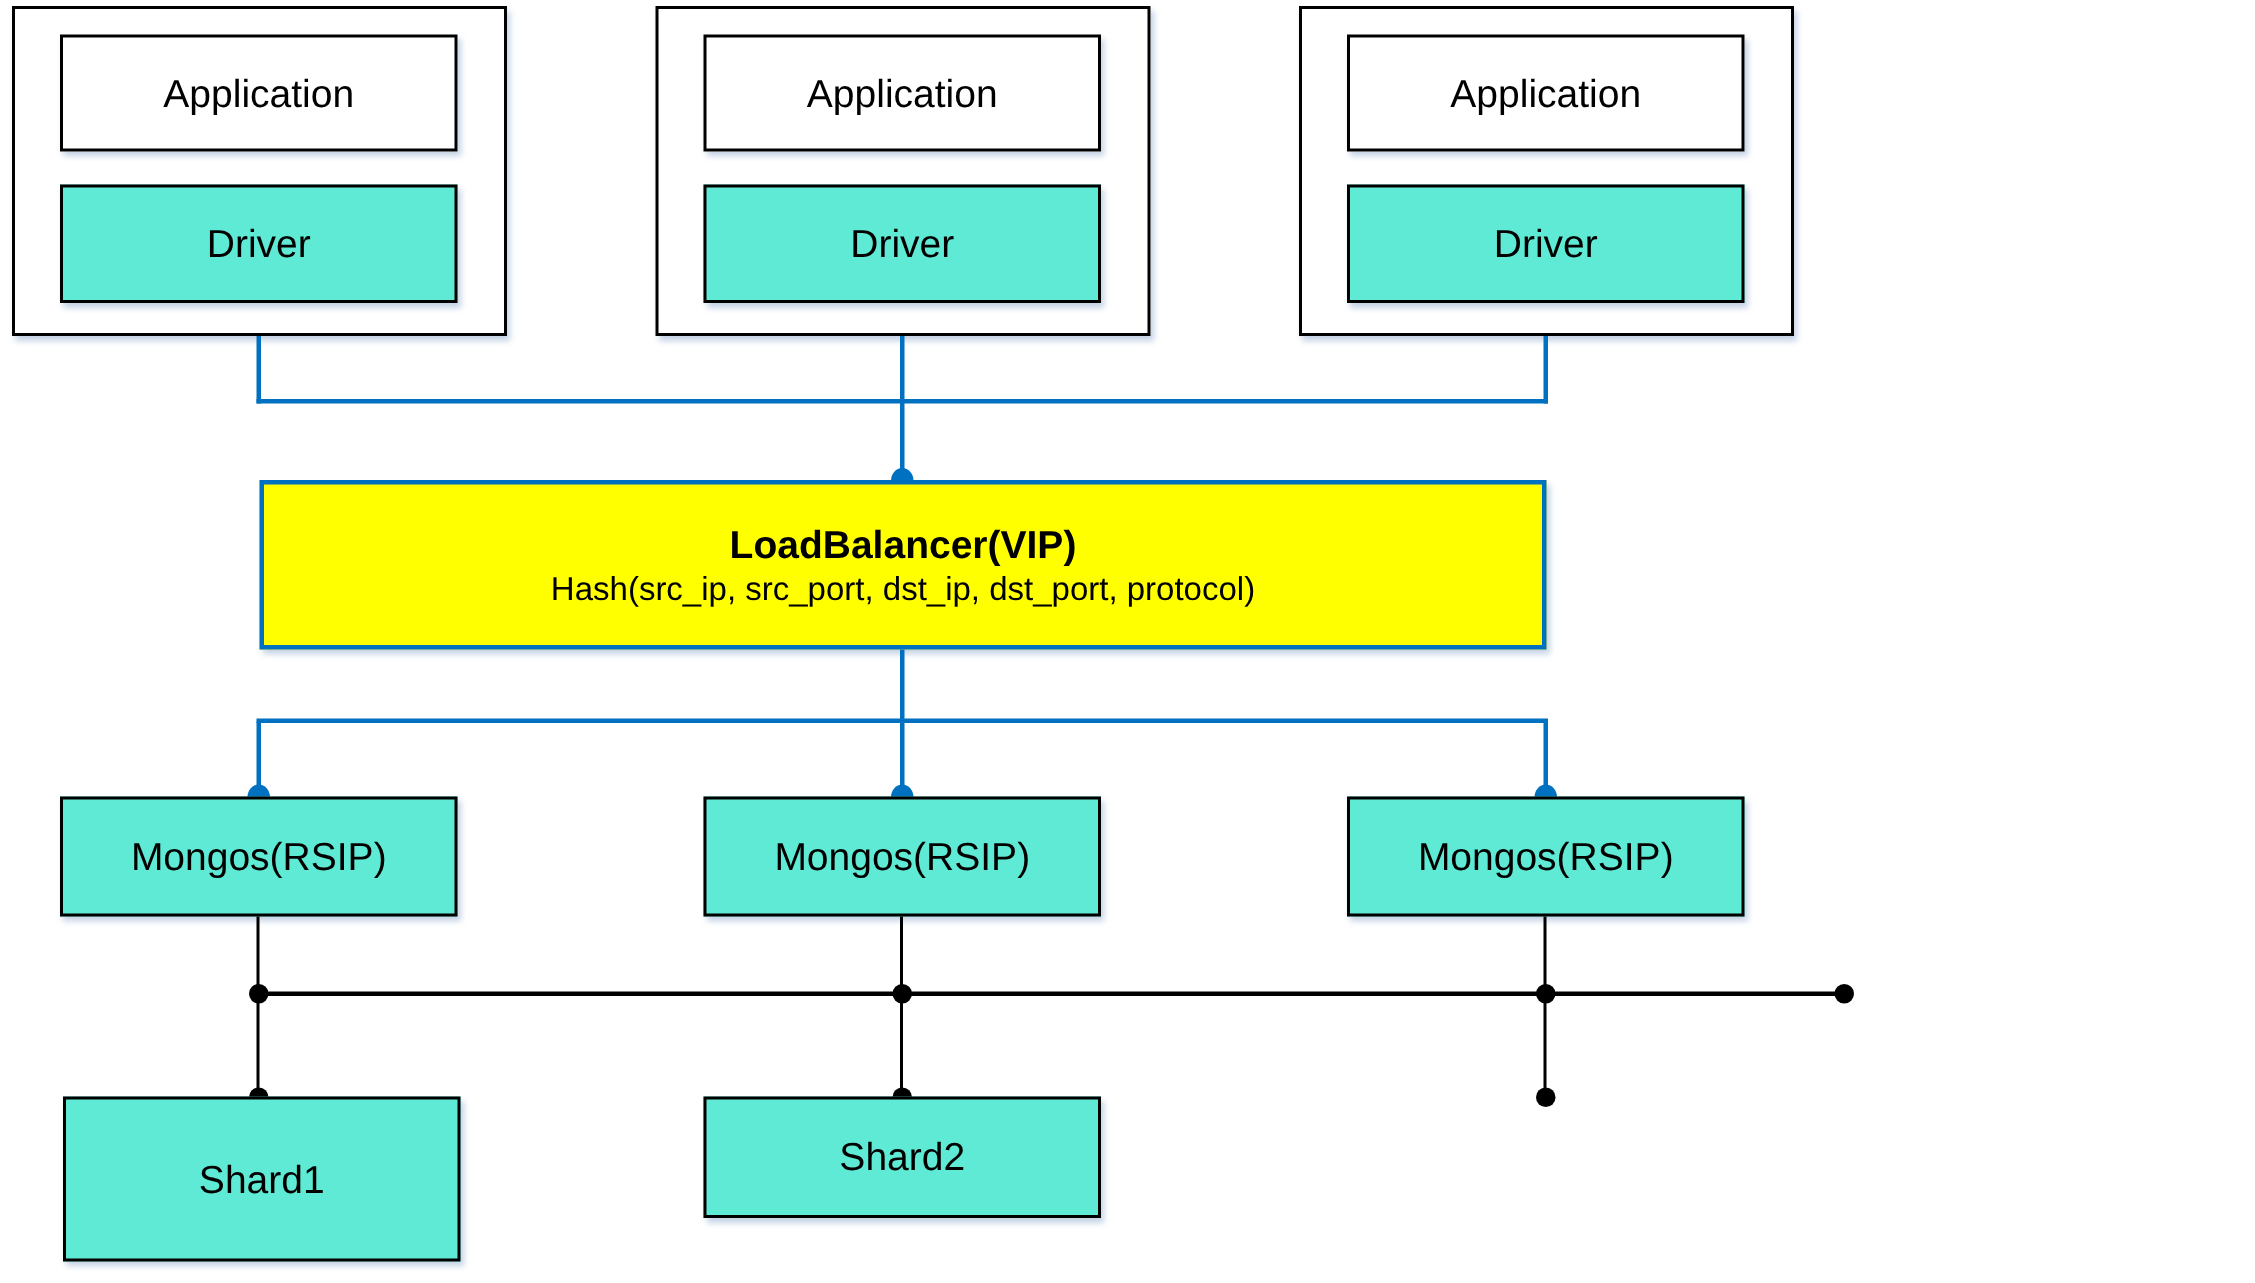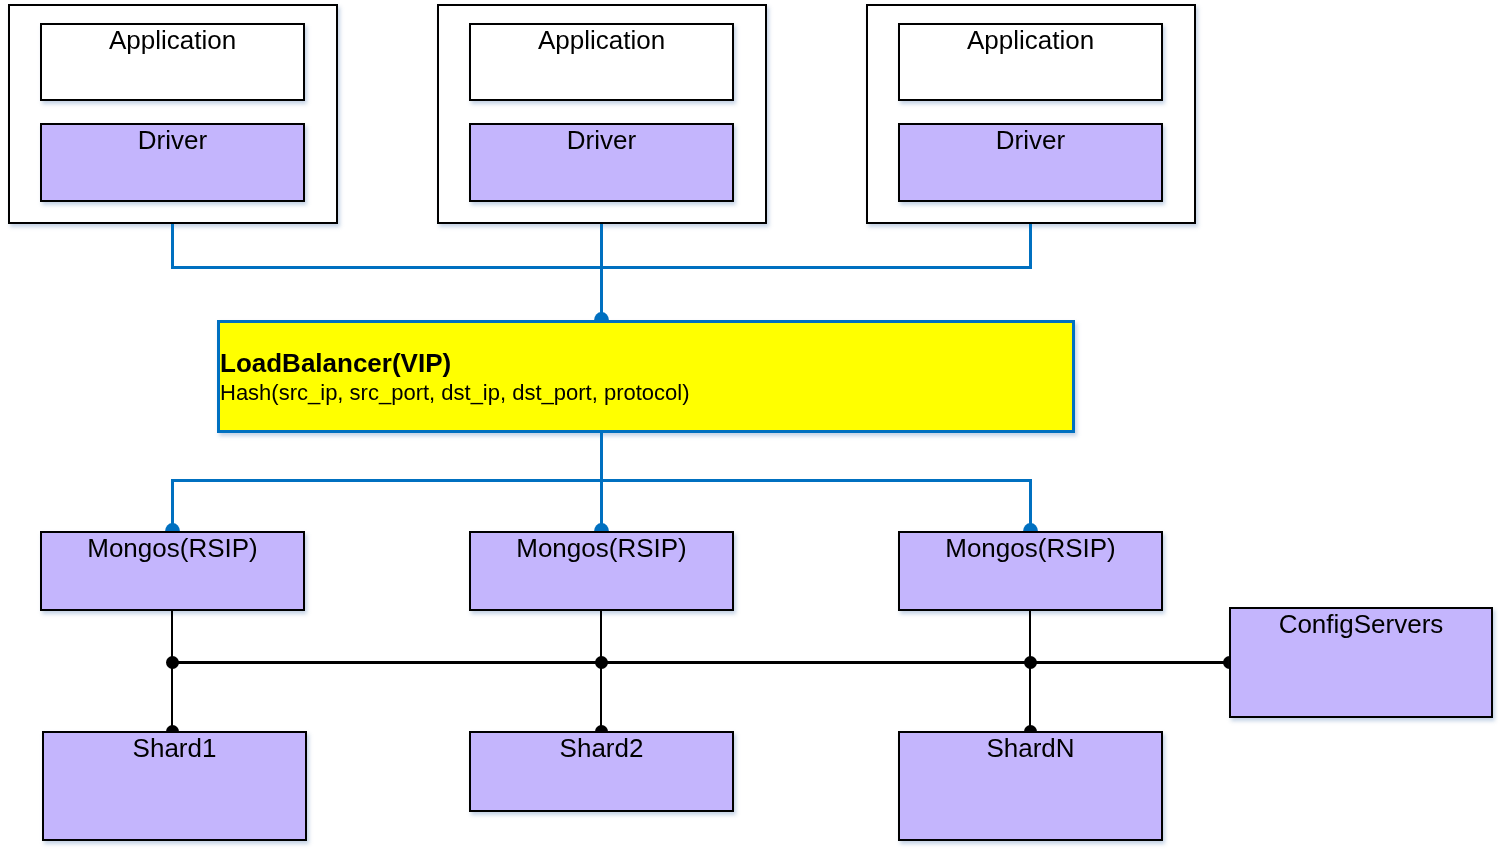--- a/index.html
+++ b/index.html
@@ -14,39 +14,38 @@
     height: 855px;
     background: #ffffff;
     overflow: hidden;
   }
   .box {
     position: absolute;
     box-sizing: border-box;
     border: 2px solid #000000;
     background: #ffffff;
     display: flex;
-    align-items: flex-start;
+    align-items: center;
     justify-content: center;
     text-align: center;
     color: #000000;
     font-size: 26px;
     box-shadow: 2px 3px 4px rgba(108, 142, 191, 0.40);
   }
   .container-box {
     background: #ffffff;
   }
   .lavender {
-    background: #c4b5fd;
+    background: #5eead4;
   }
   .lb-box {
     background: #FFFF00;
     border: 3px solid #0070C0;
     flex-direction: column;
     line-height: 1.25;
-    margin-left: 44px;
   }
   .lb-title { font-weight: bold; font-size: 26px; }
   .lb-sub   { font-weight: normal; font-size: 22px; }
   .line {
     position: absolute;
   }
   .blue-line  { background: #0070C0; }
   .black-line { background: #000000; }
   .dot {
     position: absolute;
@@ -125,21 +124,15 @@
   <div class="dot black-dot" style="left:166px; top:725px;"></div>
   <div class="dot black-dot" style="left:595px; top:725px;"></div>
   <div class="dot black-dot" style="left:1024px; top:725px;"></div>
 
   <div class="box lavender" style="left:42px; top:731px; width:265px; height:110px;">
     <span>Shard1</span>
   </div>
   <div class="box lavender" style="left:469px; top:731px; width:265px; height:81px;">
     <span>Shard2</span>
   </div>
-  <div class="box lavender" style="left:898px; top:731px; width:265px; height:110px;">
-    <span>ShardN</span>
-  </div>
 
-  <div class="box lavender" style="left:1229px; top:607px; width:264px; height:111px;">
-    <span>ConfigServers</span>
-  </div>
 
 </div>
 
 </body></html>

